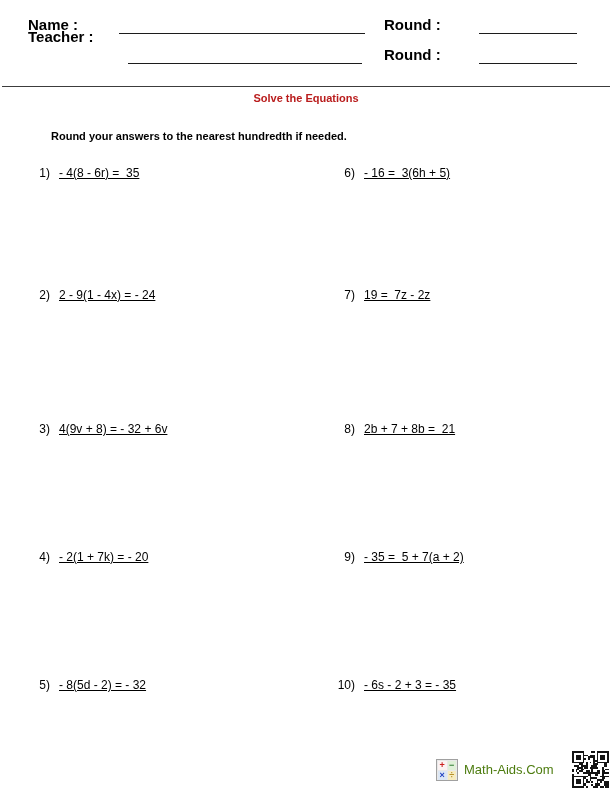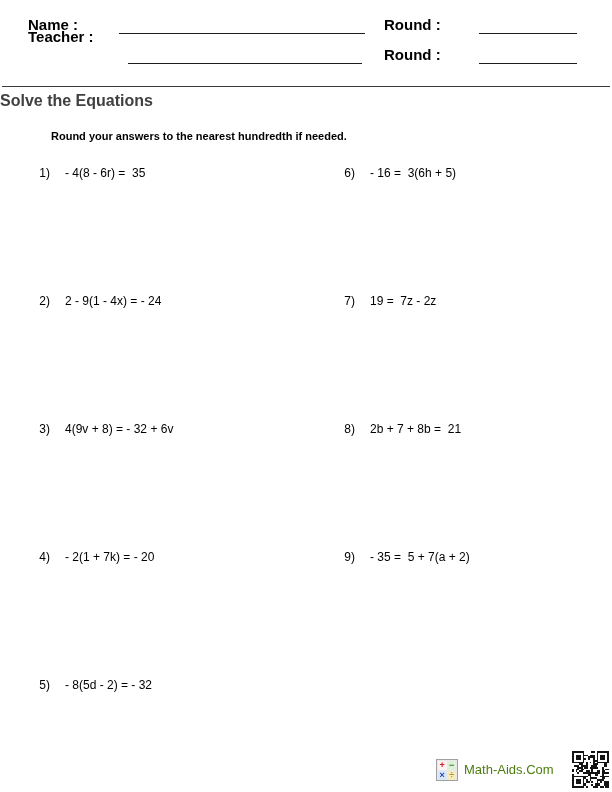--- a/index.html
+++ b/index.html
@@ -13,29 +13,29 @@
   .lbl-teacher{left:28px;top:28px;}
   .lbl-score{left:384px;top:16px;}
   .lbl-date{left:384px;top:46px;}
   .blank-line{position:absolute;height:1px;background:#1c1c1c;}
   .line-name{left:119px;top:33px;width:246px;}
   .line-teacher{left:128px;top:63px;width:234px;}
   .line-score{left:479px;top:33px;width:98px;}
   .line-date{left:479px;top:63px;width:98px;}
   .divider{position:absolute;left:2px;top:86px;width:608px;height:1px;background:#3c3c3c;}
   
-  .title{position:absolute;left:0;top:92px;width:612px;text-align:left;
-         font-size:16px;font-weight:bold;color:#404040;}
+  .title{position:absolute;left:0;top:92px;width:612px;text-align:center;
+         font-size:11px;font-weight:bold;color:#b91c1c;}
   .instructions{position:absolute;left:37px;top:130px;font-size:11px;font-weight:bold;padding-left:14px;}
   
   .p-row{position:absolute;font-size:12px;line-height:15px;white-space:nowrap;}
-  .r1{top:166px;} .r2{top:294px;} .r3{top:422px;} .r4{top:550px;} .r5{top:678px;}
+  .r1{top:166px;} .r2{top:288px;} .r3{top:422px;} .r4{top:550px;} .r5{top:678px;}
   .cL{left:24px;} .cR{left:329px;}
   .p-num{display:inline-block;width:26px;text-align:right;}
-  .p-eq{display:inline-block;margin-left:15px;white-space:pre;}
+  .p-eq{display:inline-block;margin-left:9px;white-space:pre;text-decoration:underline;}
   
   .logo{position:absolute;left:436px;top:759px;width:22px;height:22px;
         box-sizing:border-box;border:1px solid #a0a0a0;background:#e9e9e9;
         display:grid;grid-template-columns:1fr 1fr;grid-template-rows:1fr 1fr;gap:1px;padding:1px;}
   .logo .tile{display:flex;align-items:center;justify-content:center;
         font-size:9px;font-weight:bold;line-height:1;}
   .tile-plus{background:#fbf3f3;color:#cc2020;}
   .tile-minus{background:#dff0d8;color:#2e7d32;}
   .tile-times{background:#dce7f5;color:#2040c0;}
   .tile-divide{background:#f7ecc0;color:#b8922a;}
@@ -81,20 +81,23 @@
     <span class="p-num">6)</span><span class="p-eq">- 16 =  3(6h + 5)</span>
   </div>
   <div class="p-row r2 cR">
     <span class="p-num">7)</span><span class="p-eq">19 =  7z - 2z</span>
   </div>
   <div class="p-row r3 cR">
     <span class="p-num">8)</span><span class="p-eq">2b + 7 + 8b =  21</span>
   </div>
   <div class="p-row r4 cR">
     <span class="p-num">9)</span><span class="p-eq">- 35 =  5 + 7(a + 2)</span>
+  </div>
+  <div class="p-row r5 cR">
+    <span class="p-num">10)</span><span class="p-eq">- 6s - 2 + 3 = - 35</span>
   </div>
 
   <div class="logo">
     <span class="tile tile-plus">+</span>
     <span class="tile tile-minus">−</span>
     <span class="tile tile-times">×</span>
     <span class="tile tile-divide">÷</span>
   </div>
   <a class="brand" href="#">Math-Aids.Com</a>
   <div class="qr">

